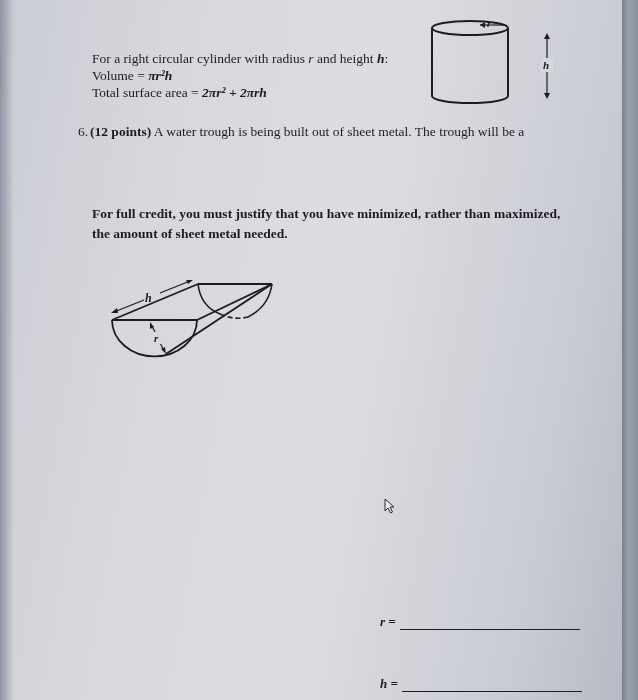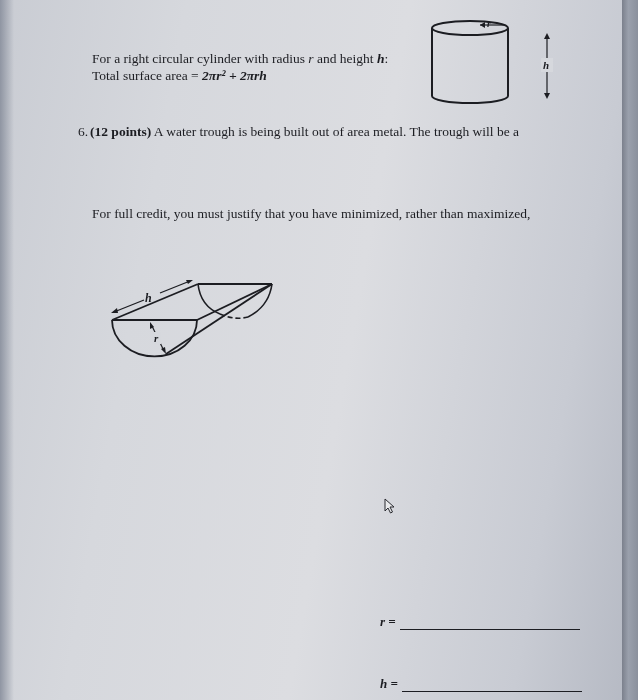--- a/index.html
+++ b/index.html
@@ -26,39 +26,42 @@
   i, .it { font-style: italic; }
   .b { font-weight: bold; }
   .problem {
     position: absolute; left: 90px; top: 122px; width: 486px;
     font-size: 13.5px; line-height: 20px;
   }
   .prob-line { white-space: nowrap; }
   .prob-num { position: absolute; left: -12px; top: 0; }
   .instructions {
     position: absolute; left: 92px; top: 204px; width: 486px;
-    font-size: 13.5px; line-height: 20px;
+    font-size: 13.5px; line-height: 20px; font-weight: bold;
   }
   .cyl-fig { position: absolute; left: 418px; top: 14px; width: 140px; height: 96px; }
   .trough-fig { position: absolute; left: 100px; top: 272px; width: 185px; height: 120px; }
   .cursor { position: absolute; left: 384px; top: 498px; width: 14px; height: 18px; }
   .answer-row { position: absolute; display: flex; align-items: flex-end; font-size: 13px; }
   .answer-label { font-style: italic; font-weight: bold; margin-right: 4px; }
   .answer-line { display: inline-block; border-bottom: 1.4px solid #1c1d22; height: 12px; width: 180px; }
 </style>
 </head>
 <body>
 
 <div class="paper"></div>
 <div class="left-shade"></div>
 <div class="edge-shadow"></div>
 
 <div class="formula-block">
   <div>
     <span>For a right circular cylinder with radius </span><i>r</i><span> and height </span><i class="b">h</i><span>:</span>
+  </div>
+  <div>
+    <span>Volume = </span><i class="b">πr²h</i>
   </div>
   <div>
     <span>Total surface area = </span><i class="b">2πr² + 2πrh</i>
   </div>
 </div>
 
 <svg class="cyl-fig" viewBox="0 0 140 96">
   <ellipse cx="52" cy="14" rx="38" ry="7" fill="none" stroke="#1c1d22" stroke-width="2"></ellipse>
   <line x1="14" y1="14" x2="14" y2="82" stroke="#1c1d22" stroke-width="2"></line>
   <line x1="90" y1="14" x2="90" y2="82" stroke="#1c1d22" stroke-width="2"></line>
@@ -68,26 +71,27 @@
   <text x="69" y="13" font-size="10" font-style="italic" font-weight="bold" fill="#1c1d22" font-family="Liberation Serif, serif">r</text>
   <line x1="129" y1="22" x2="129" y2="82" stroke="#1c1d22" stroke-width="1.2"></line>
   <path d="M129 19 l-3 6 h6 z" fill="#1c1d22"></path>
   <path d="M129 85 l-3 -6 h6 z" fill="#1c1d22"></path>
   <rect x="123" y="44" width="12" height="14" fill="#d6d8dd"></rect>
   <text x="125" y="55" font-size="11" font-style="italic" font-weight="bold" fill="#1c1d22" font-family="Liberation Serif, serif">h</text>
 </svg>
 
 <div class="problem">
   <div class="prob-line">
-    <span class="prob-num">6.</span><span class="b">(12 points)</span><span> A water trough is being built out of area metal. The trough will be a</span>
+    <span class="prob-num">6.</span><span class="b">(12 points)</span><span> A water trough is being built out of sheet metal. The trough will be a</span>
   </div>
 </div>
 
 <div class="instructions">
   <div class="prob-line">For full credit, you must justify that you have minimized, rather than maximized,</div>
+  <div class="prob-line">the amount of sheet metal needed.</div>
 </div>
 
 <svg class="trough-fig" viewBox="0 0 185 120">
   <line x1="12" y1="48" x2="98" y2="12" stroke="#1c1d22" stroke-width="1.8"></line>
   <line x1="98" y1="12" x2="172" y2="12" stroke="#1c1d22" stroke-width="1.8"></line>
   <line x1="12" y1="48" x2="97" y2="48" stroke="#1c1d22" stroke-width="1.8"></line>
   <path d="M12 48 A42 36 0 0 0 97 48" fill="none" stroke="#1c1d22" stroke-width="1.8"></path>
   <line x1="97" y1="48" x2="172" y2="12" stroke="#1c1d22" stroke-width="1.8"></line>
   <path d="M98 12 C100 30 110 38 120 42" fill="none" stroke="#1c1d22" stroke-width="1.6"></path>
   <path d="M120 42 C132 47 140 47 148 45" fill="none" stroke="#1c1d22" stroke-width="1.6" stroke-dasharray="5 3"></path>

